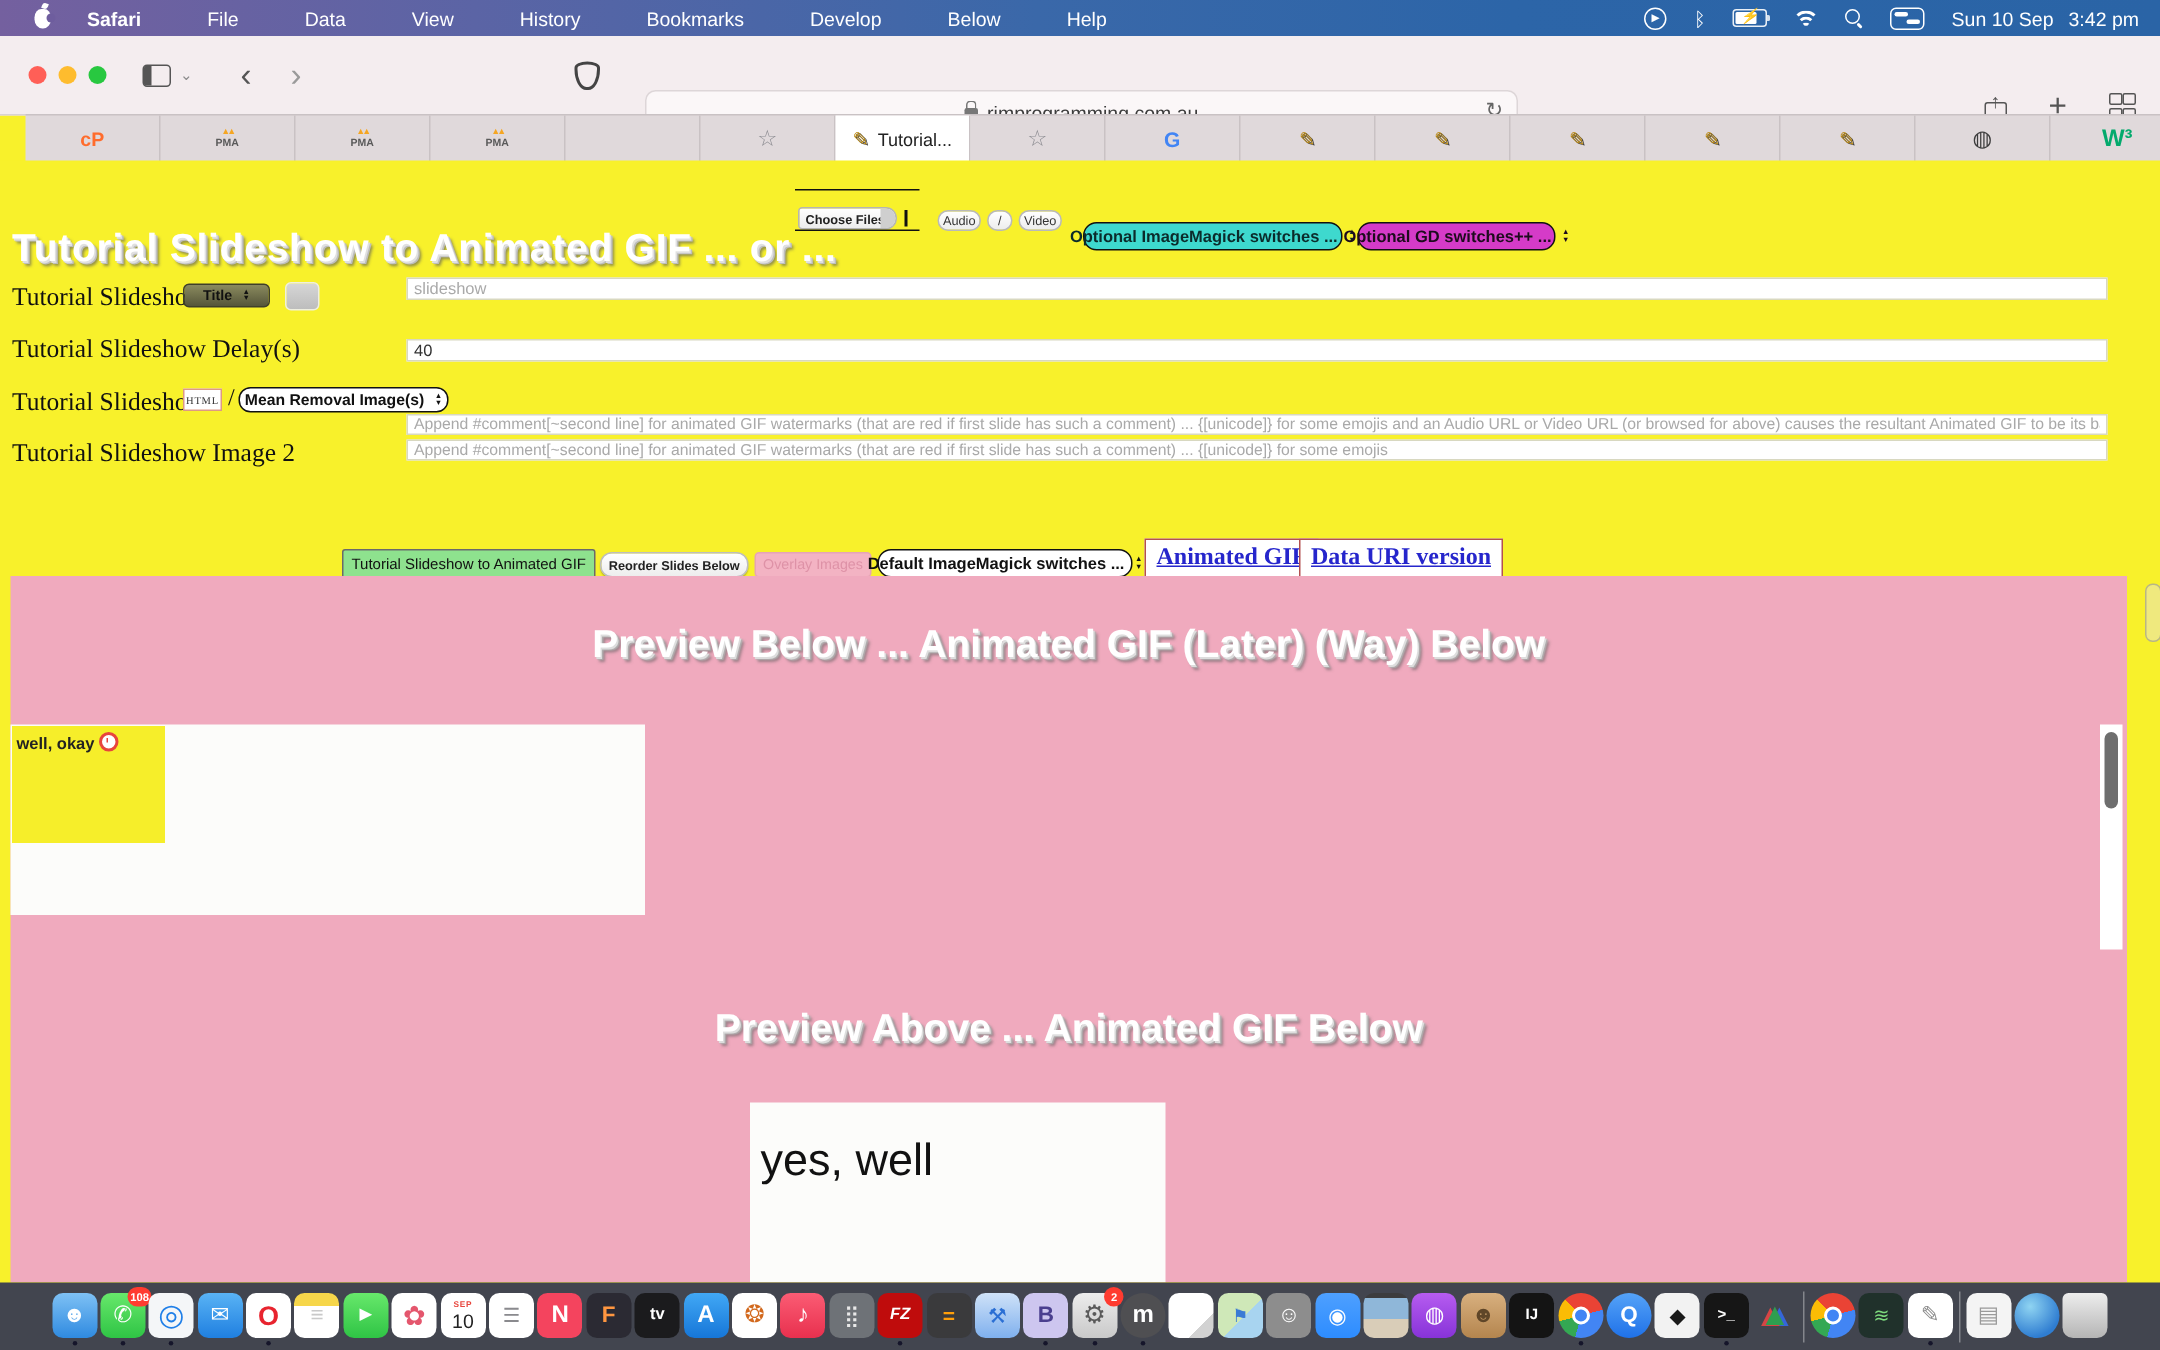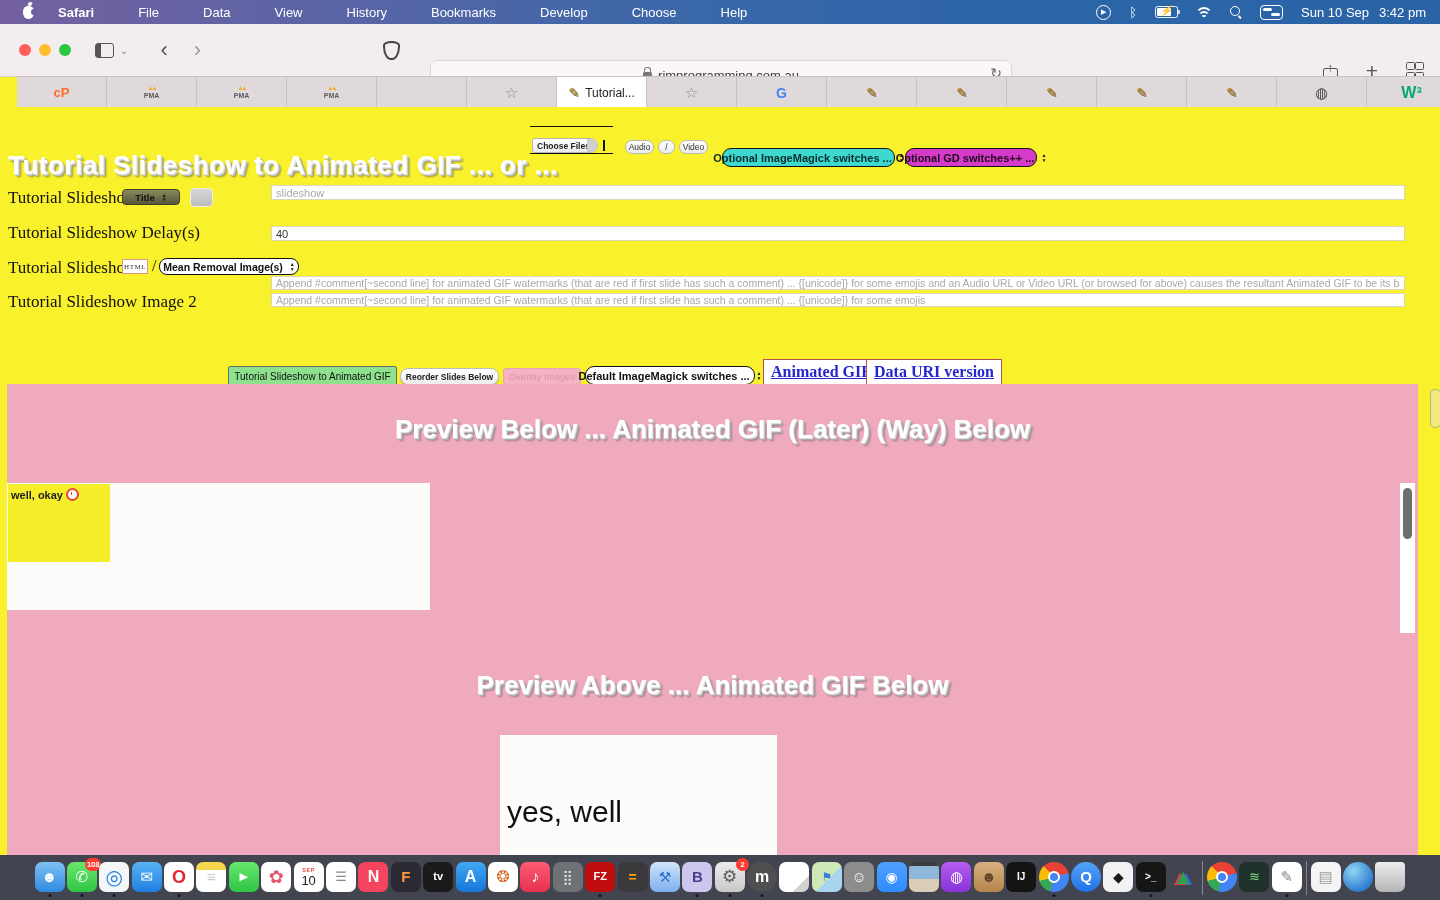--- a/index.html
+++ b/index.html
@@ -106,21 +106,21 @@
   .pink{position:absolute;left:7px;top:277px;width:1411px;height:471px;background:#F0AABE;}
   .pink-h{position:absolute;left:0;width:100%;text-align:center;font-size:26px;font-weight:bold;color:#fff;
     text-shadow:1px 1px 0 #ddd,2px 2px 1px #b0b0b0,3px 3px 2px rgba(90,90,90,.55);}
   .white-box1{position:absolute;left:0;top:99px;width:423px;height:127px;background:#FCFCFA;}
   .slide-thumb{position:absolute;left:1px;top:1px;width:102px;height:78px;background:#F6EE2A;font-size:11px;font-weight:bold;color:#222;padding:4px 3px;box-sizing:border-box;}
   .clock-emoji{display:inline-block;width:9px;height:9px;border:2px solid #E8453C;border-radius:50%;background:#fff;vertical-align:-2px;margin-left:3px;position:relative;}
   .clock-emoji::before{content:"";position:absolute;left:3px;top:1.5px;width:1.5px;height:3px;background:#E8453C;}
   .inner-scroll{position:absolute;left:1393px;top:99px;width:15px;height:150px;background:#fff;}
   .inner-thumb{position:absolute;left:3px;top:5px;width:9px;height:51px;background:#6e6e6e;border-radius:5px;}
   .white-box2{position:absolute;left:493px;top:351px;width:277px;height:120px;background:#FCFCFA;}
-  .gif-text{position:absolute;left:7px;top:22px;font-size:30px;font-weight:500;color:#111;margin-top:38px;}
+  .gif-text{position:absolute;left:7px;top:22px;font-size:30px;font-weight:500;color:#111;}
   .win-scroll{position:absolute;left:1430px;top:389px;width:9px;height:37px;border:1px solid rgba(140,140,140,.55);background:rgba(230,225,210,.5);border-radius:5px;}
 
   
   .dock{position:absolute;left:0;top:855px;width:1440px;height:45px;background:rgba(50,54,82,.92);display:flex;align-items:center;justify-content:space-between;padding:0 34px;box-sizing:border-box;}
   .dock-item{position:relative;width:31px;height:38px;display:flex;align-items:flex-start;justify-content:center;}
   .dock-ico{width:30px;height:30px;margin-top:3px;border-radius:7px;display:flex;align-items:center;justify-content:center;font-size:15px;line-height:1;overflow:hidden;}
   .dock-sep{width:1px;height:34px;background:rgba(255,255,255,.35);margin:0 2px;}
   .badge{position:absolute;top:-1px;right:-4px;min-width:13px;height:13px;background:#FF3B30;border-radius:7px;color:#fff;font-size:7.5px;font-weight:bold;display:flex;align-items:center;justify-content:center;padding:0 2px;box-sizing:border-box;}
   .dot{position:absolute;bottom:0px;left:50%;transform:translateX(-50%);width:3px;height:3px;border-radius:50%;background:#15152a;}
   .ico-notes{background:linear-gradient(180deg,#F6D64A 0 28%,#fff 28%) !important;}
@@ -146,21 +146,21 @@
         <span class="apple"></span>
       </div>
     <nav class="menu-items" id="menu-items">
         <span class="menu-item bold">Safari</span>
         <span class="menu-item">File</span>
         <span class="menu-item">Data</span>
         <span class="menu-item">View</span>
         <span class="menu-item">History</span>
         <span class="menu-item">Bookmarks</span>
         <span class="menu-item">Develop</span>
-        <span class="menu-item">Choose</span>
+        <span class="menu-item">Below</span>
         <span class="menu-item">Help</span>
       </nav>
     <div class="status">
       <span class="st-ico play-circ">▶</span>
       <span class="st-ico bt">ᛒ</span>
       <span class="st-ico batt">
           <i class="bolt">⚡</i>
         </span>
       <span class="st-ico wifi">
           <i></i>
@@ -382,21 +382,21 @@
       <div class="dock-item">
         <span class="dock-ico" style="background: rgb(255, 255, 255); color: rgb(210, 105, 30); font-size: 16px;">❂</span>
       </div>
       <div class="dock-item">
         <span class="dock-ico" style="background: linear-gradient(rgb(251, 92, 116), rgb(232, 48, 78)); color: rgb(255, 255, 255); font-size: 16px;">♪</span>
       </div>
       <div class="dock-item">
         <span class="dock-ico" style="background: rgb(110, 114, 119); color: rgb(232, 232, 232); font-size: 14px;">⣿</span>
       </div>
       <div class="dock-item">
-        <span class="dock-ico" style="background: rgb(191, 12, 12); color: rgb(255, 255, 255); font-size: 11px; font-weight: bold;">FZ</span>
+        <span class="dock-ico" style="background: rgb(191, 12, 12); color: rgb(255, 255, 255); font-size: 11px; font-weight: bold; font-style: italic;">FZ</span>
         <span class="dot"></span>
       </div>
       <div class="dock-item">
         <span class="dock-ico" style="background: rgb(58, 58, 60); color: rgb(255, 159, 10); font-size: 14px; font-weight: bold;">=</span>
       </div>
       <div class="dock-item">
         <span class="dock-ico" style="background: linear-gradient(rgb(207, 226, 248), rgb(127, 176, 238)); color: rgb(43, 111, 212); font-size: 14px;">⚒</span>
       </div>
       <div class="dock-item">
         <span class="dock-ico" style="background: rgb(205, 198, 239); color: rgb(74, 63, 143); font-size: 15px; font-weight: bold;">B</span>

